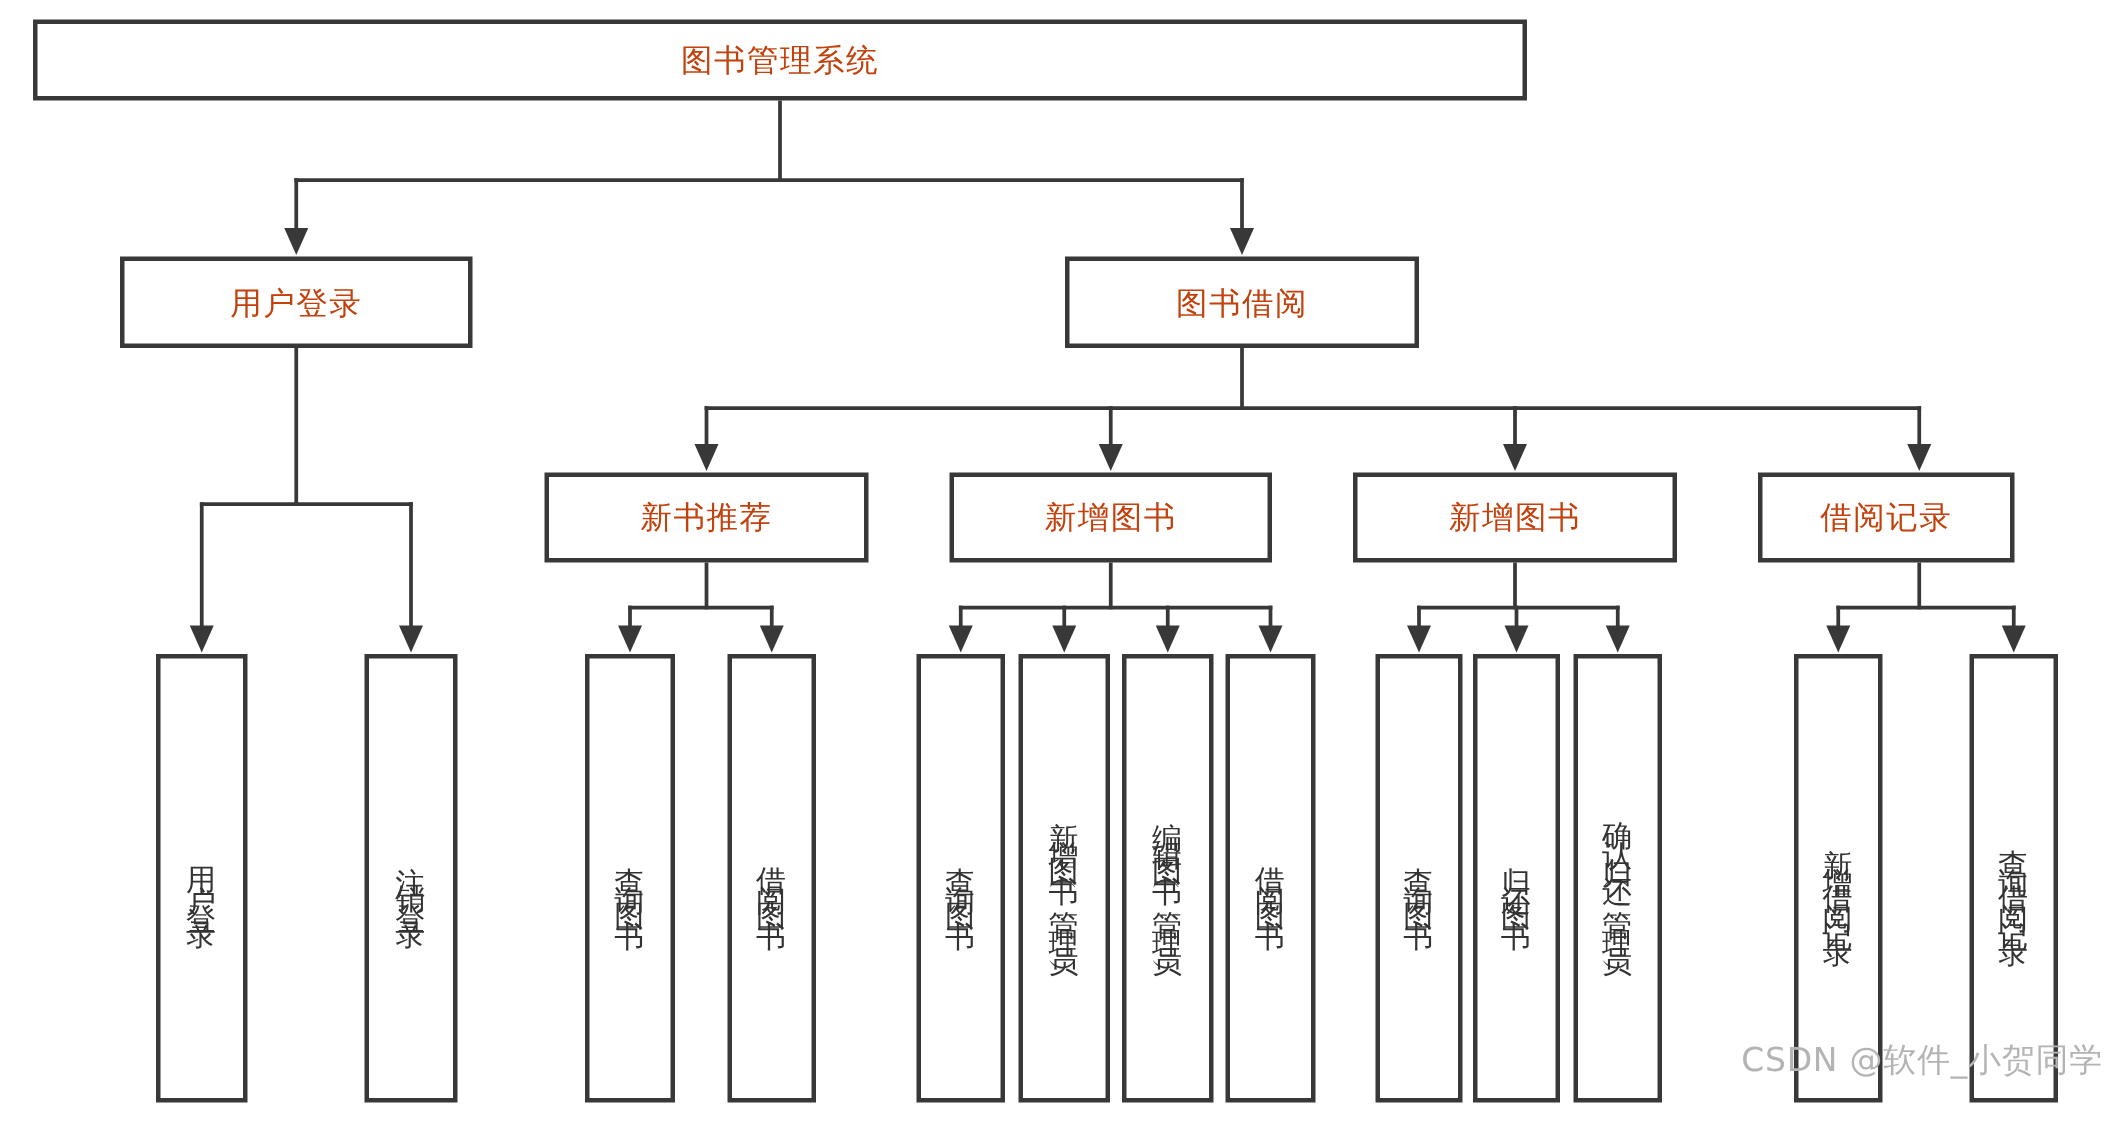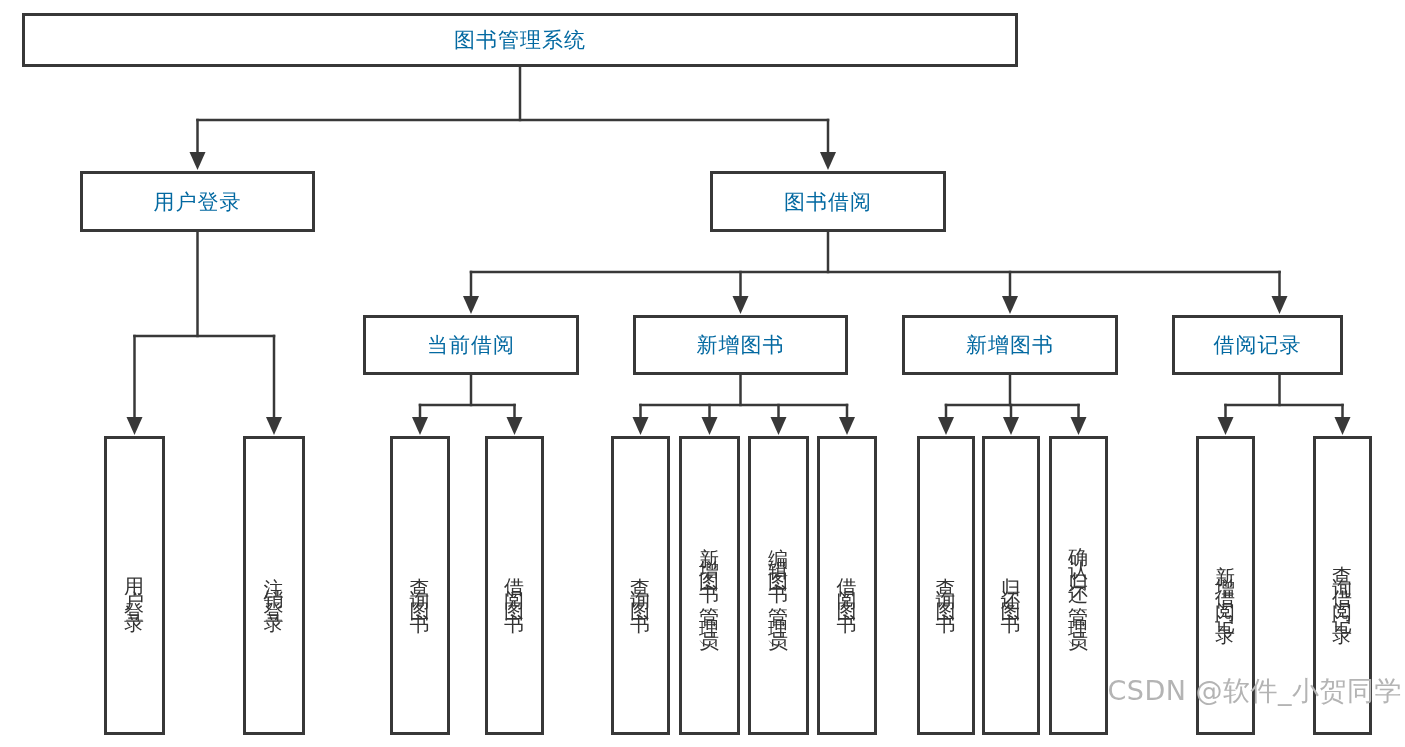--- a/index.html
+++ b/index.html
@@ -7,28 +7,28 @@
     position:relative;width:1405px;height:747px;background:#ffffff;overflow:hidden;
     font-family:"DejaVu Sans","Liberation Sans",sans-serif;color:#333333;
   }
   #connectors{position:absolute;left:0;top:0;width:1405px;height:747px;z-index:0;}
   #connectors line{stroke:#383838;stroke-width:2.5px;stroke-linecap:square;}
   #connectors polygon{fill:#383838;}
   .node{
     position:absolute;box-sizing:border-box;border:3px solid #383838;background:#ffffff;
     display:flex;align-items:center;justify-content:center;z-index:1;
   }
-  .hbox span{font-size:21px;letter-spacing:1px;white-space:nowrap;color:#0369a1;}
+  .hbox span{font-size:21px;letter-spacing:1px;white-space:nowrap;color:#c2410c;}
   .vbox span{
     writing-mode:vertical-rl;text-orientation:mixed;
     font-size:20px;letter-spacing:12px;color:#333333;line-height:1;
   }
   .watermark{
-    position:absolute;top:673px;right:3px;z-index:5;
-    font-size:27px;color:#b4b4b4;letter-spacing:0.5px;white-space:nowrap;
+    position:absolute;top:692px;right:3px;z-index:5;
+    font-size:22px;color:#b4b4b4;letter-spacing:0.5px;white-space:nowrap;
   }
 </style>
 </head>
 <body>
 
 <div class="stage">
 
   <svg id="connectors" xmlns="http://www.w3.org/2000/svg" viewBox="0 0 1405 747">
       <g>
         <line x1="520" y1="67" x2="520" y2="120"></line>
@@ -103,21 +103,21 @@
     </div>
 
   <div class="node hbox" style="left:80px;top:171px;width:235px;height:61px">
       <span>用户登录</span>
     </div>
   <div class="node hbox" style="left:710px;top:171px;width:236px;height:61px">
       <span>图书借阅</span>
     </div>
 
   <div class="node hbox" style="left:363px;top:315px;width:216px;height:60px">
-      <span>当前借阅</span>
+      <span>新书推荐</span>
     </div>
   <div class="node hbox" style="left:633px;top:315px;width:215px;height:60px">
       <span>新增图书</span>
     </div>
   <div class="node hbox" style="left:902px;top:315px;width:216px;height:60px">
       <span>新增图书</span>
     </div>
   <div class="node hbox" style="left:1172px;top:315px;width:171px;height:60px">
       <span>借阅记录</span>
     </div>

